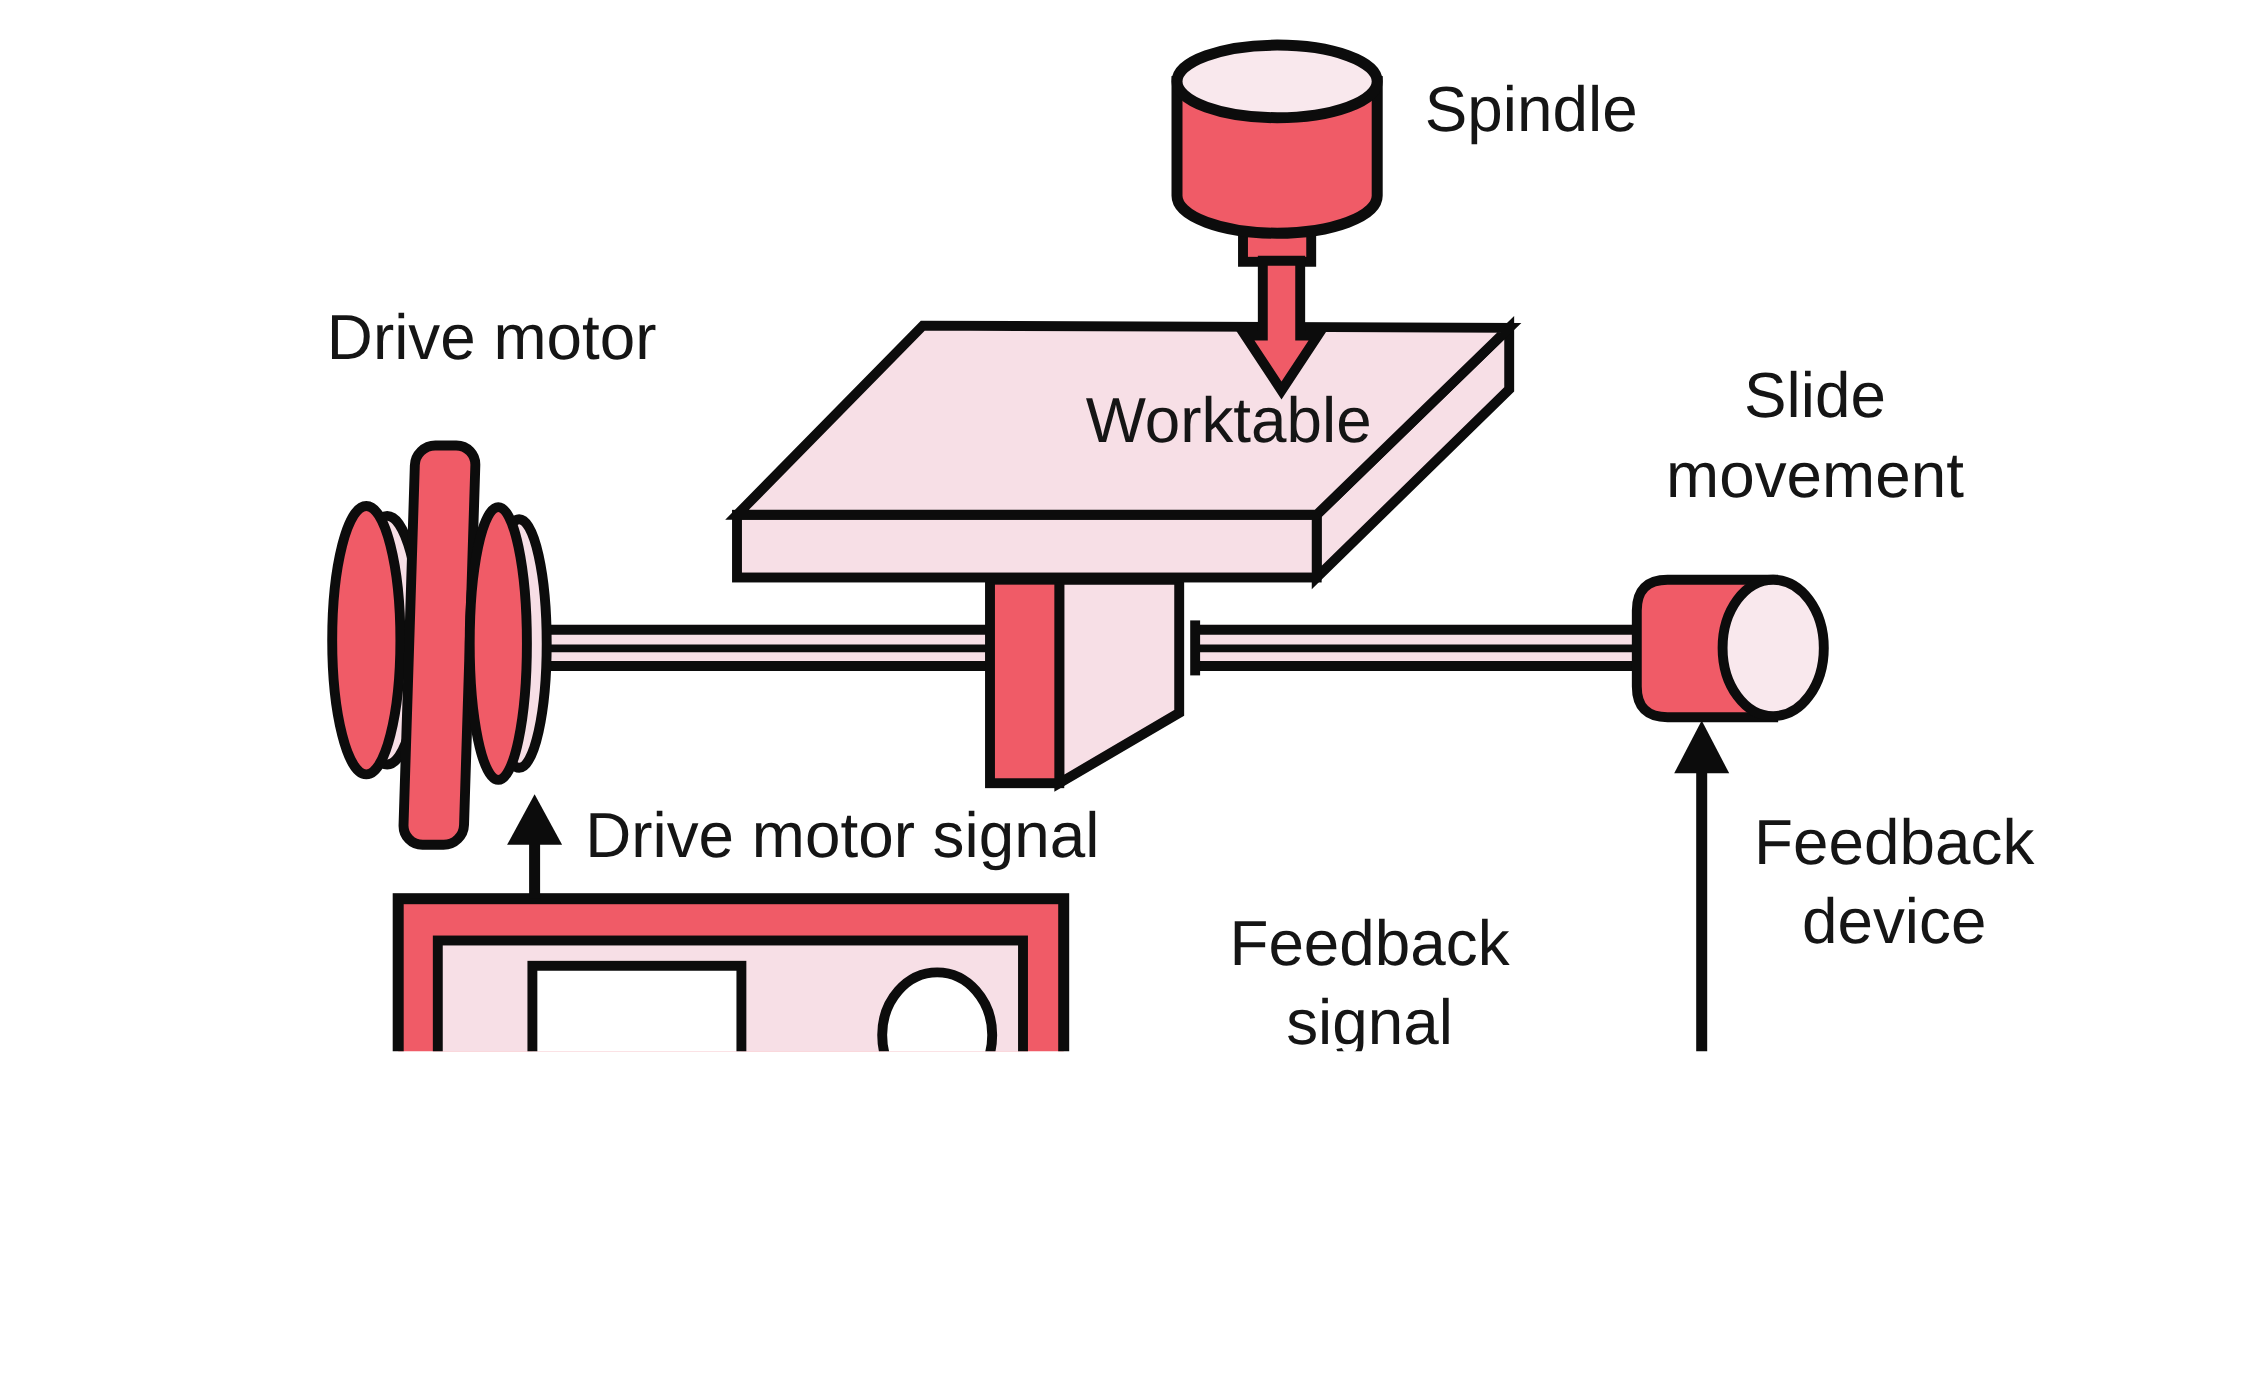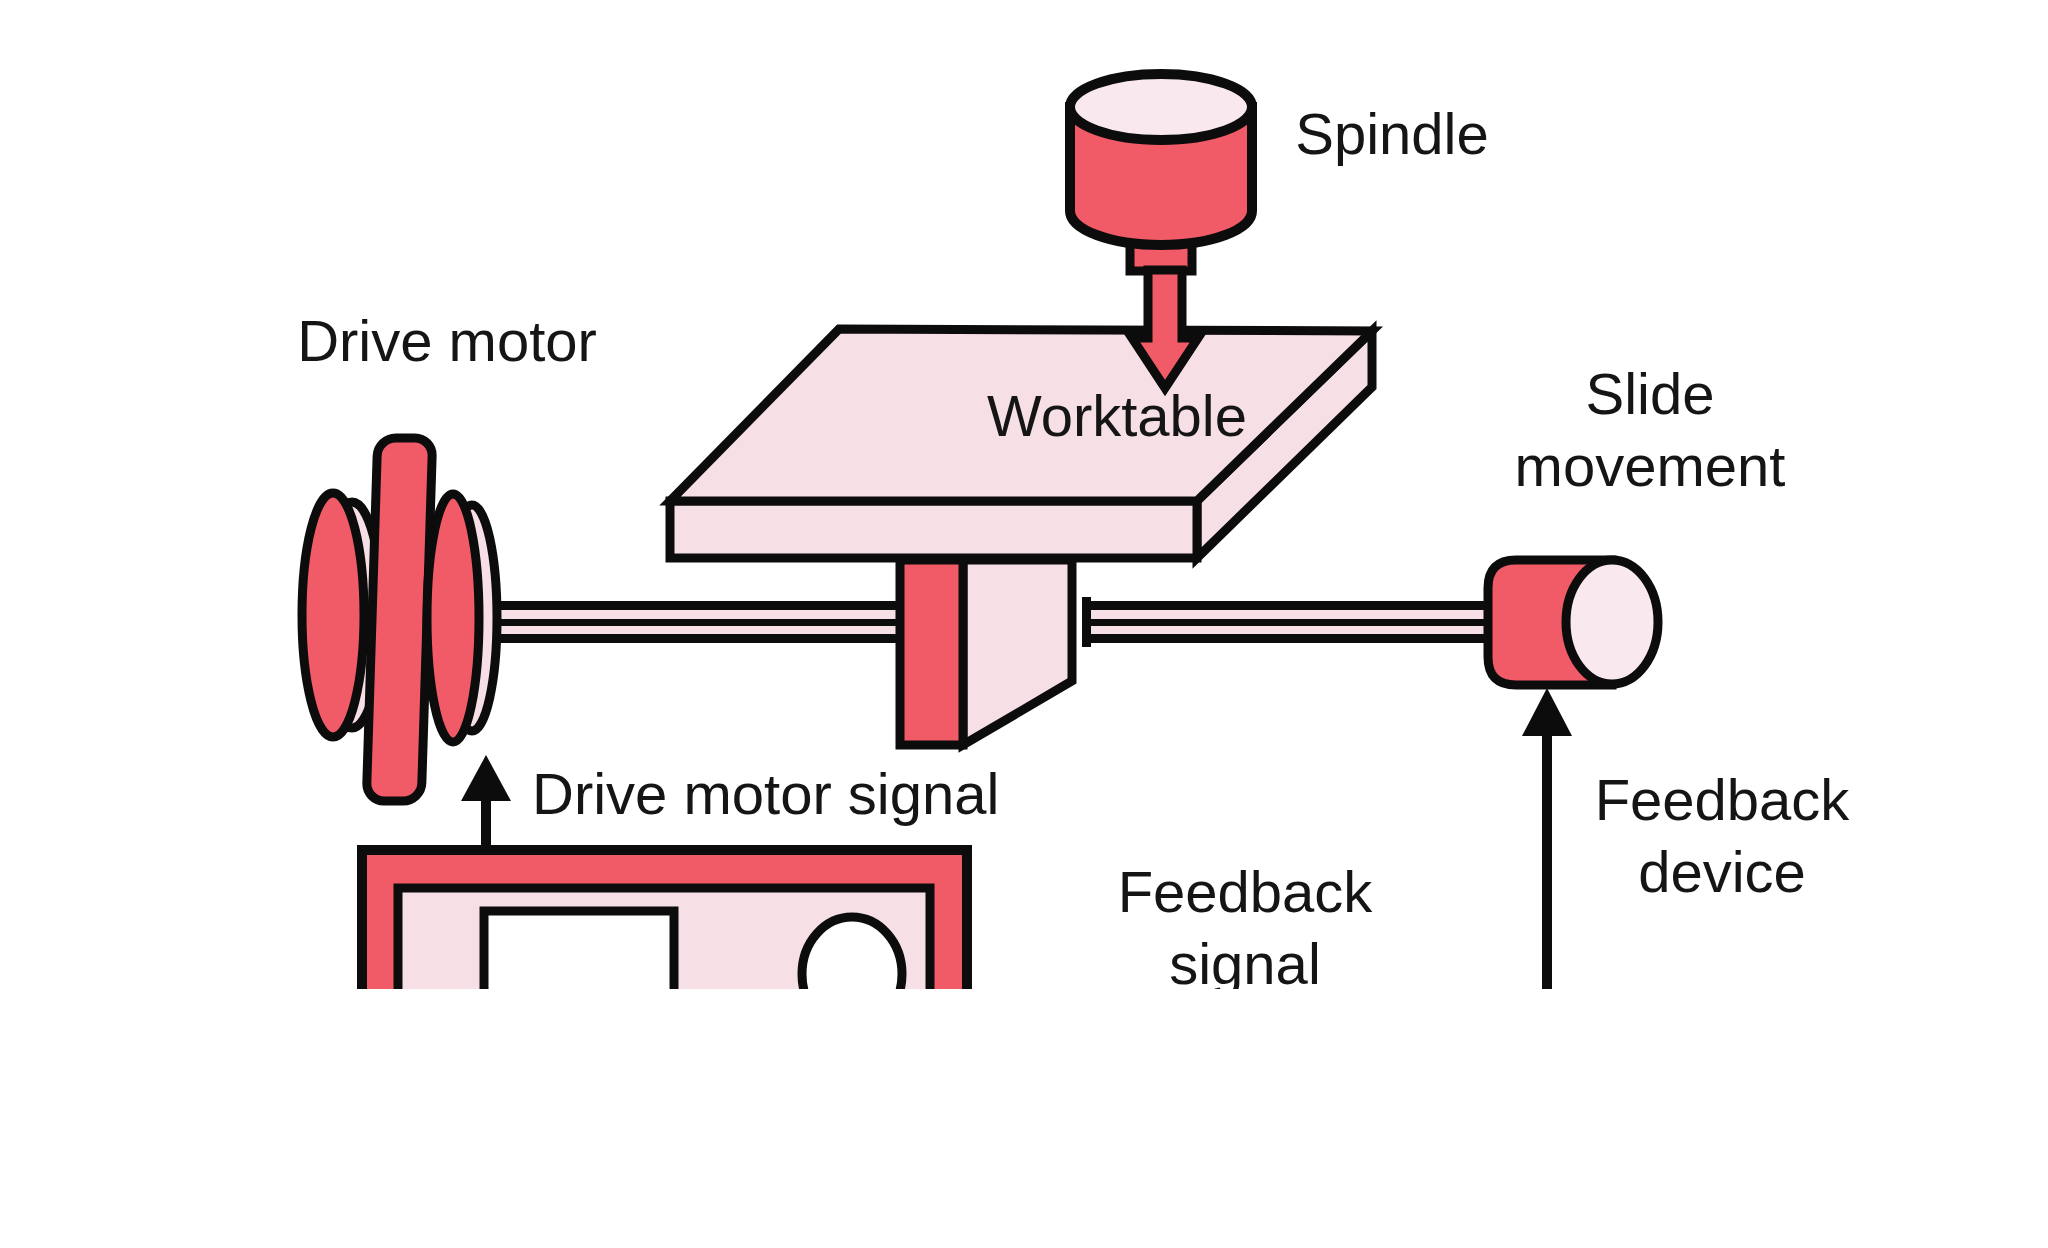--- a/index.html
+++ b/index.html
@@ -2,21 +2,20 @@
 <html style="--accent_red: #f05b67; --pink: #f7dfe6; --pink_light: #f9e8ed; --outline: #0c0c0c; --text: #151515; --background: #ffffff;"><head>
 <meta charset="utf-8">
 <style>
   html,body{margin:0;padding:0;background:#ffffff;}
   .stage{
     position:relative;
     width:2048px;height:956px;
     background:var(--background,#fff);
     font-family:"Liberation Sans", sans-serif;
     overflow:hidden;
-    margin-top:33px;
   }
   svg{position:absolute;left:0;top:0;}
   .red   {fill:var(--accent_red,#f05b67);stroke:var(--outline,#0c0c0c);}
   .pink  {fill:var(--pink,#f7dfe6);stroke:var(--outline,#0c0c0c);}
   .pinklt{fill:var(--pink_light,#f9e8ed);stroke:var(--outline,#0c0c0c);}
   .white {fill:#ffffff;stroke:var(--outline,#0c0c0c);}
   .blackfill{fill:var(--outline,#0c0c0c);stroke:none;}
   .pinkflat{fill:var(--pink,#f7dfe6);stroke:none;}
   .shaftline{stroke:var(--outline,#0c0c0c);}
   .wire{stroke:var(--outline,#0c0c0c);stroke-width:10;fill:none;}

